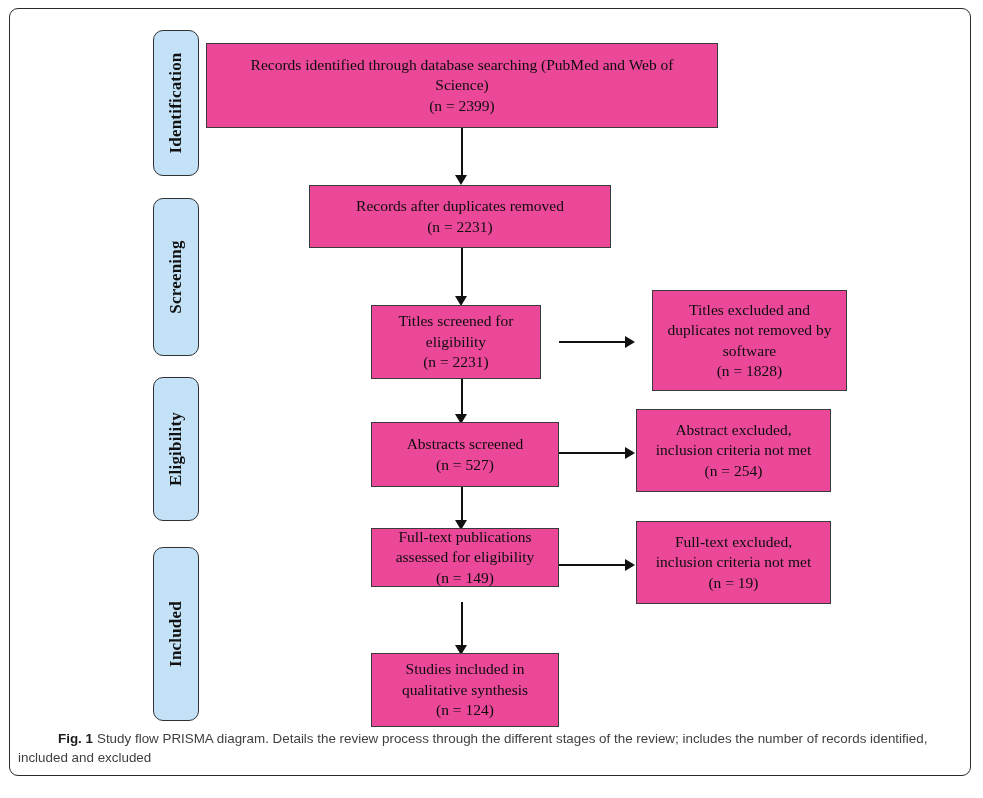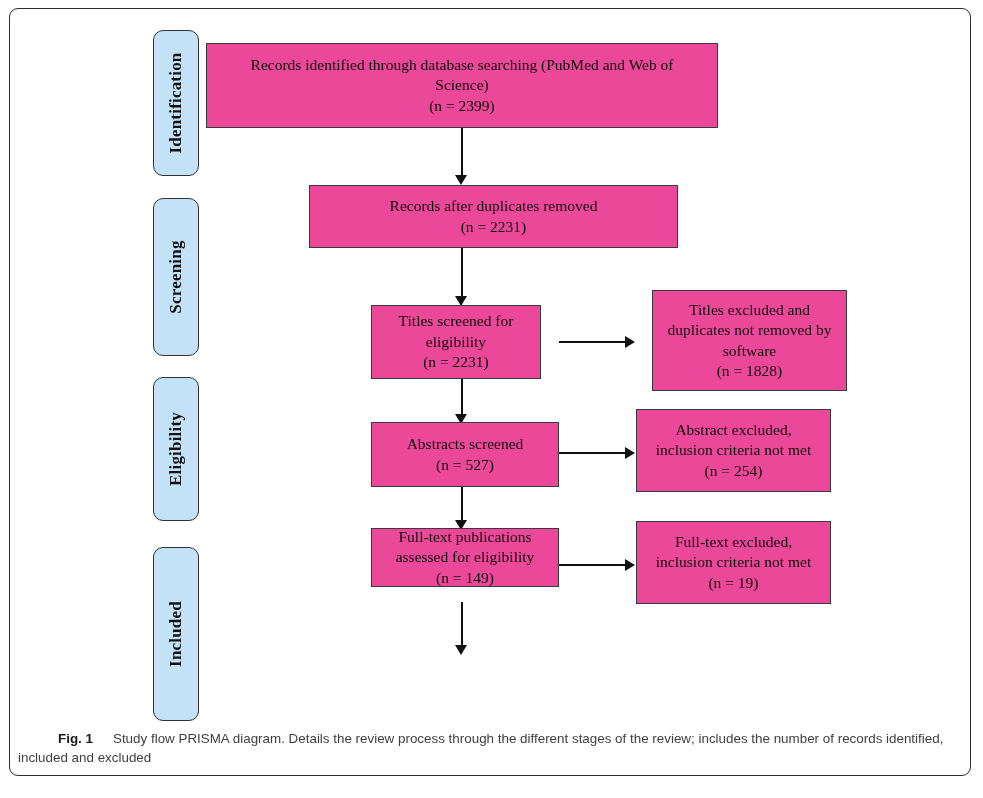--- a/index.html
+++ b/index.html
@@ -105,21 +105,21 @@
     top: 729px;
     width: 938px;
     font-family: "Liberation Sans", "DejaVu Sans", sans-serif;
     font-size: 13.4px;
     line-height: 1.45;
     color: #3f3f3f;
   }
   #caption .cap-label {
     font-weight: bold;
     color: #1a1a1a;
-    margin-right: 20px;
+    margin-right: 4px;
     padding-left: 40px;
   }
 </style>
 </head>
 <body>
 
 <div id="figure-frame">
 
   <div class="stage-pill" style="left:143px; top:21px; height:146px;">
     <span class="stage-text">Identification</span>
@@ -139,21 +139,21 @@
 
   <div class="flow-box" style="left:196px; top:34px; width:512px; height:85px;">
     <span class="box-text">Records identified through database searching (PubMed and Web of
 Science)
 (n = 2399)</span>
   </div>
 
   <div class="v-line" style="left:451px; top:119px; height:50px;"></div>
   <div class="arrow-down" style="left:445px; top:166px;"></div>
 
-  <div class="flow-box" style="left:299px; top:176px; width:369px; height:63px;">
+  <div class="flow-box" style="left:299px; top:176px; width:302px; height:63px;">
     <span class="box-text">Records after duplicates removed
 (n = 2231)</span>
   </div>
 
   <div class="v-line" style="left:451px; top:239px; height:55px;"></div>
   <div class="arrow-down" style="left:445px; top:287px;"></div>
 
   <div class="flow-box" style="left:361px; top:296px; width:170px; height:74px;align-items:center;">
     <span class="box-text">Titles screened for
 eligibility
@@ -201,18 +201,23 @@
 
   <div class="flow-box" style="left:626px; top:512px; width:195px; height:83px;">
     <span class="box-text">Full-text excluded,
 inclusion criteria not met
 (n = 19)</span>
   </div>
 
   <div class="v-line" style="left:451px; top:593px; height:50px;"></div>
   <div class="arrow-down" style="left:445px; top:636px;"></div>
 
+  <div class="flow-box" style="left:361px; top:644px; width:188px; height:74px;">
+    <span class="box-text">Studies included in
+qualitative synthesis
+(n = 124)</span>
+  </div>
 
 </div>
 
 <div id="caption">
   <span class="cap-label">Fig. 1</span><span>Study flow PRISMA diagram. Details the review process through the different stages of the review; includes the number of records identified, included and excluded</span>
 </div>
 
 </body></html>

